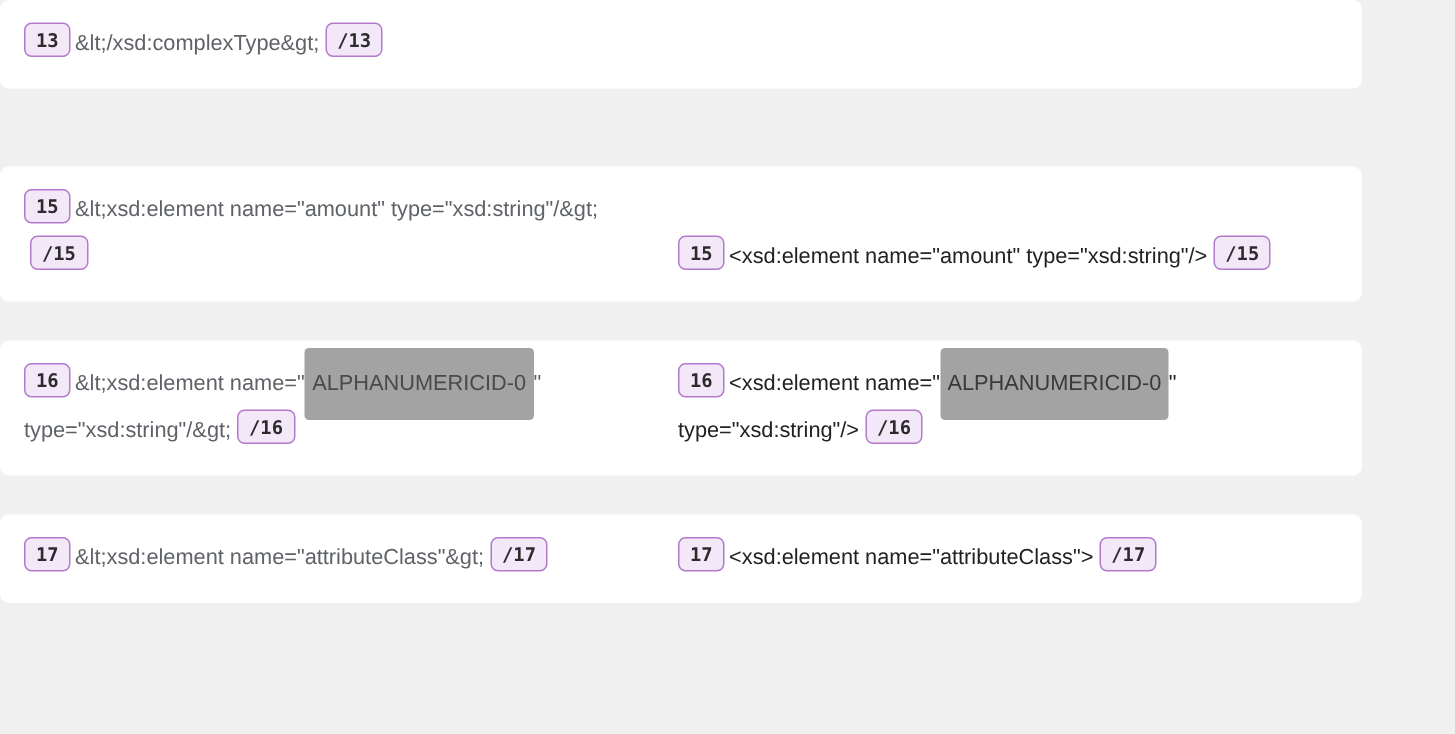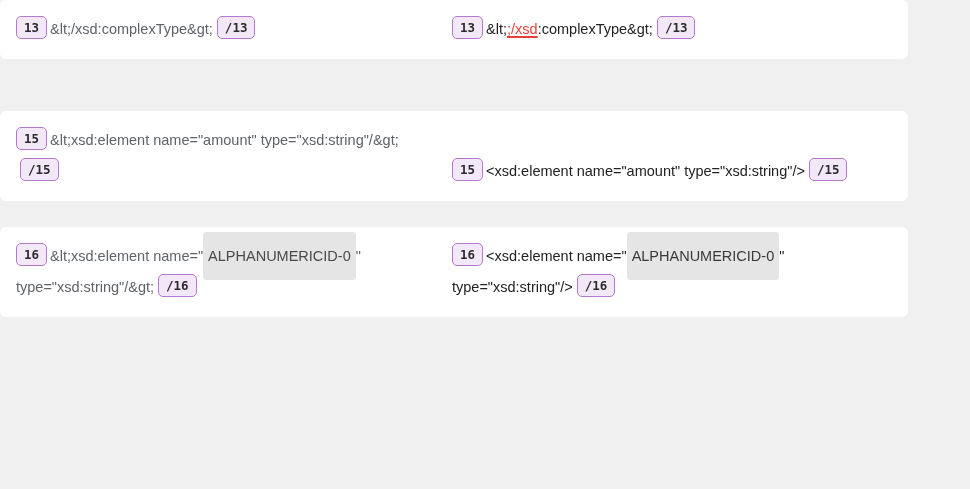--- a/index.html
+++ b/index.html
@@ -80,38 +80,41 @@
   .tok-del {
     color: #e8403a;
     text-decoration: underline;
     text-decoration-color: #e8403a;
     text-decoration-thickness: 1.5px;
     text-underline-offset: 2px;
   }
 
   
   .tok-mark {
-    background: #e5e5e5;
+    background: #a3a3a3;
     border-radius: 3px;
     padding: 16px 5px;
     color: #4a4a4a;
   }
   .pane-right .tok-mark { color: #3a3a3a; }
 </style>
 </head>
 <body>
 
 <div id="diff-root" style="padding-top: 0px;">
     <div class="diff-row">
       <div class="diff-pane pane-left"><span class="ln-badge">13</span><span class="code-text"><span>&amp;lt;/xsd:complexType&amp;gt;</span></span><span class="ln-badge trailing">/13</span></div>
-      <div class="diff-pane pane-right"><span class="ln-badge">13</span><span class="code-text"><span>&amp;lt;</span><span class="tok-del">;/xsd</span><span>:complexType&amp;gt;</span></span><span class="ln-badge trailing">/13</span></div>
     </div>
     <div class="diff-row">
     </div>
     <div class="diff-row">
       <div class="diff-pane pane-left"><span class="ln-badge">15</span><span class="code-text"><span>&amp;lt;xsd:element name="amount" type="xsd:string"/&amp;gt;</span></span><span class="ln-badge trailing">/15</span></div>
       <div class="diff-pane pane-right"><span class="ln-badge">15</span><span class="code-text"><span>&lt;xsd:element name="amount" type="xsd:string"/&gt;</span></span><span class="ln-badge trailing">/15</span></div>
     </div>
     <div class="diff-row">
       <div class="diff-pane pane-left"><span class="ln-badge">16</span><span class="code-text"><span>&amp;lt;xsd:element name="</span><span class="tok-mark">ALPHANUMERICID-0</span><span>" type="xsd:string"/&amp;gt;</span></span><span class="ln-badge trailing">/16</span></div>
       <div class="diff-pane pane-right"><span class="ln-badge">16</span><span class="code-text"><span>&lt;xsd:element name="</span><span class="tok-mark">ALPHANUMERICID-0</span><span>" type="xsd:string"/&gt;</span></span><span class="ln-badge trailing">/16</span></div>
     </div>
+    <div class="diff-row">
+      <div class="diff-pane pane-left"><span class="ln-badge">17</span><span class="code-text"><span>&amp;lt;xsd:element name="attributeClass"&amp;gt;</span></span><span class="ln-badge trailing">/17</span></div>
+      <div class="diff-pane pane-right"><span class="ln-badge">17</span><span class="code-text"><span>&lt;xsd:element name="attributeClass"&gt;</span></span><span class="ln-badge trailing">/17</span></div>
+    </div>
   </div>
 
 </body></html>

